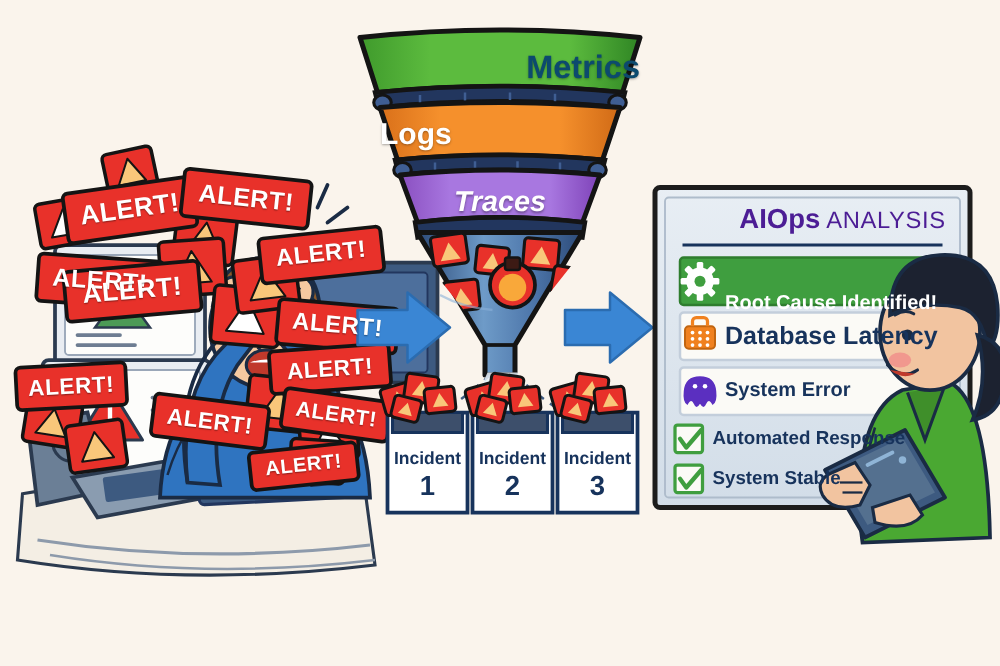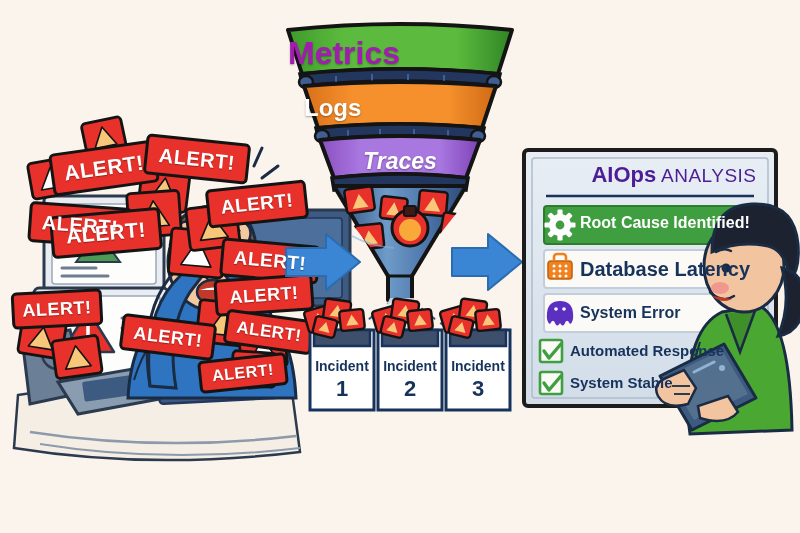--- a/index.html
+++ b/index.html
@@ -421,22 +421,22 @@
       <div class="lbl" style="left: 216px; top: 278px; width: 96px; height: 34px; line-height: 34px; text-align: center; color: rgb(255, 255, 255); font-size: 18px; font-weight: 700; letter-spacing: 0.5px; transform: rotate(-4deg); text-shadow: rgba(0, 0, 0, 0.35) 0px 1px 1px;">ALERT!</div>
       <div class="lbl" style="left: 226px; top: 316px; width: 86px; height: 32px; line-height: 32px; text-align: center; color: rgb(255, 255, 255); font-size: 17px; font-weight: 700; letter-spacing: 0.5px; transform: rotate(8deg); text-shadow: rgba(0, 0, 0, 0.35) 0px 1px 1px;">ALERT!</div>
       <div class="lbl" style="left: 200px; top: 358px; width: 86px; height: 30px; line-height: 30px; text-align: center; color: rgb(255, 255, 255); font-size: 16px; font-weight: 700; letter-spacing: 0.5px; transform: rotate(-6deg); text-shadow: rgba(0, 0, 0, 0.35) 0px 1px 1px;">ALERT!</div>
       <div class="lbl" style="left: 310px; top: 358px; width: 64px; text-align: center; color: rgb(23, 51, 92); font-size: 14px; font-weight: 600;">Incident</div>
       <div class="lbl" style="left: 310px; top: 376px; width: 64px; text-align: center; color: rgb(23, 51, 92); font-size: 22px; font-weight: 700;">1</div>
       <div class="lbl" style="left: 378px; top: 358px; width: 64px; text-align: center; color: rgb(23, 51, 92); font-size: 14px; font-weight: 600;">Incident</div>
       <div class="lbl" style="left: 378px; top: 376px; width: 64px; text-align: center; color: rgb(23, 51, 92); font-size: 22px; font-weight: 700;">2</div>
       <div class="lbl" style="left: 446px; top: 358px; width: 64px; text-align: center; color: rgb(23, 51, 92); font-size: 14px; font-weight: 600;">Incident</div>
       <div class="lbl" style="left: 446px; top: 376px; width: 64px; text-align: center; color: rgb(23, 51, 92); font-size: 22px; font-weight: 700;">3</div>
       <div class="lbl" style="left: 532px; top: 162px; width: 284px; text-align: center; color: #4c1d95; font-size: 22px; font-weight: 700;"><span style="font-weight: 800;">AIOps</span><span style="font-weight: 400; font-size: 19px; letter-spacing: 0.5px;"> ANALYSIS</span></div>
-      <div class="lbl" style="left: 580px; top: 204px; height: 38px; line-height: 38px; color: rgb(255, 255, 255); font-size: 16px; font-weight: 700;">Root Cause Identified!</div>
+      <div class="lbl" style="left: 580px; top: 224px; height: 38px; line-height: 38px; color: rgb(255, 255, 255); font-size: 16px; font-weight: 700;">Root Cause Identified!</div>
       <div class="lbl" style="left: 580px; top: 250px; height: 42px; line-height: 38px; color: rgb(23, 51, 92); font-size: 20px; font-weight: 700;">Database Latency</div>
       <div class="lbl" style="left: 580px; top: 294px; height: 38px; line-height: 38px; color: rgb(23, 51, 92); font-size: 16px; font-weight: 700;">System Error</div>
       <div class="lbl" style="left: 570px; top: 340px; height: 22px; line-height: 22px; color: rgb(23, 51, 92); font-size: 15px; font-weight: 700;">Automated Response</div>
       <div class="lbl" style="left: 570px; top: 372px; height: 22px; line-height: 22px; color: rgb(23, 51, 92); font-size: 15px; font-weight: 700; text-align: right;">System Stable</div>
-      <div class="lbl" style="left: 288px; top: 32px; width: 224px; height: 42px; line-height: 42px; text-align: left; color: #a21caf; font-size: 32px; font-weight: 700; text-shadow: rgba(0, 0, 0, 0.35) 0px 1px 2px;">Metrics</div>
+      <div class="lbl" style="left: 288px; top: 32px; width: 224px; height: 42px; line-height: 42px; text-align: right; color: #0c4a6e; font-size: 26px; font-weight: 700; text-shadow: rgba(0, 0, 0, 0.35) 0px 1px 2px;">Metrics</div>
       <div class="lbl" style="left: 304px; top: 88px; width: 192px; height: 40px; line-height: 40px; color: rgb(255, 255, 255); font-size: 24px; font-weight: 700; text-shadow: rgba(0, 0, 0, 0.35) 0px 1px 2px;">Logs</div>
       <div class="lbl" style="left: 320px; top: 142px; width: 160px; height: 38px; line-height: 38px; text-align: center; color: rgb(255, 255, 255); font-size: 23px; font-weight: 700; text-shadow: rgba(0, 0, 0, 0.35) 0px 1px 2px; font-style: italic;">Traces</div>
     </div>
 </div>
 
 </body></html>

